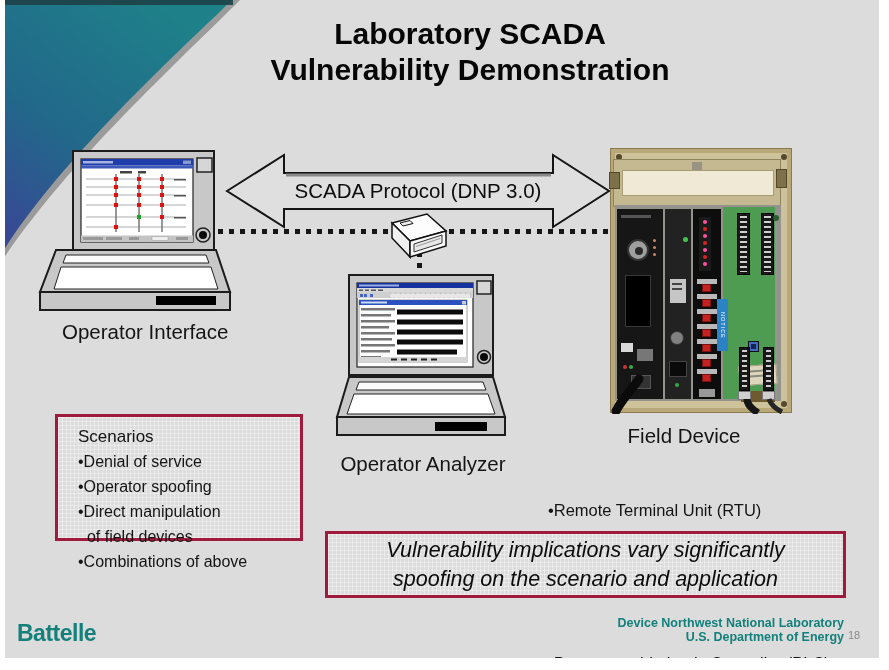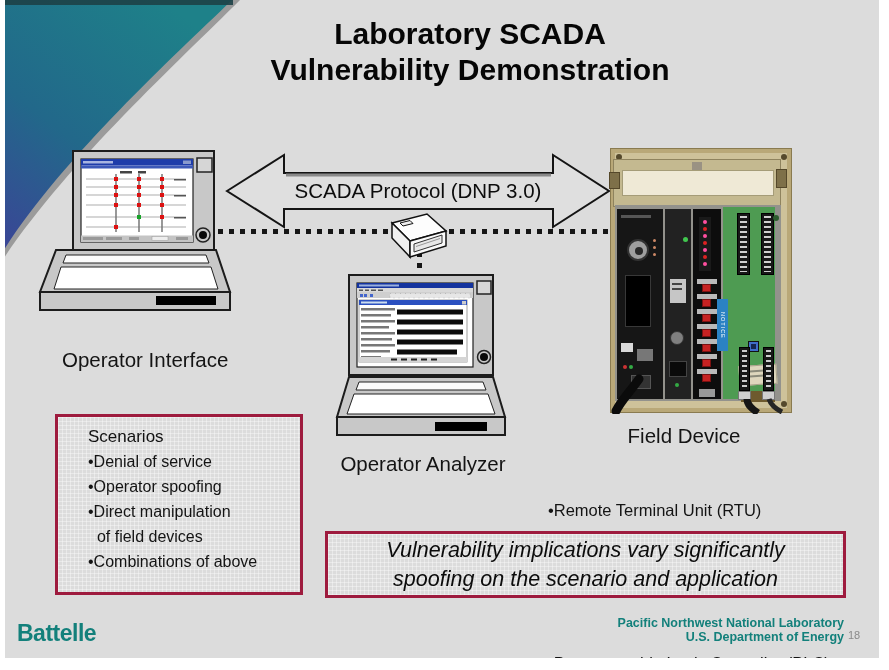--- a/index.html
+++ b/index.html
@@ -23,21 +23,21 @@
 
   .gridbox{
     background-color:#dcdcdc;
     background-image:
       linear-gradient(rgba(255,255,255,.38) 1px, transparent 1px),
       linear-gradient(90deg, rgba(255,255,255,.38) 1px, transparent 1px);
     background-size:4px 4px;
     border:3px solid #9e1b3e;
     box-sizing:border-box;
   }
-  .scenarios{left:55px;top:414px;width:248px;height:181px;padding:8px 4px 0 30px;}
+  .scenarios{left:55px;top:414px;width:248px;height:127px;padding:8px 4px 0 20px;}
   .scenarios .s-title{font-size:17px;line-height:24px;color:#111;}
   .scenarios .s-item{font-size:16px;line-height:25px;color:#141414;white-space:pre;}
 
   .callout{left:325px;top:531px;width:521px;height:67px;text-align:center;
     font-style:italic;font-size:21.5px;line-height:29px;color:#0c0c0c;padding-top:2px;}
 
   .dotline-h{left:218px;top:229px;width:390px;height:5px;
     background:repeating-linear-gradient(90deg,#161616 0 5px,rgba(0,0,0,0) 5px 11px);}
   .dotline-v{left:417px;top:252px;width:5px;height:36px;
     background:repeating-linear-gradient(180deg,#161616 0 5px,rgba(0,0,0,0) 5px 11px);}
@@ -171,21 +171,21 @@
     <rect x="118" y="90.5" width="16" height="4" fill="#eee" stroke="#999" stroke-width="0.5"></rect>
     <rect x="163" y="12" width="15" height="14" fill="#d6d6d6" stroke="#222" stroke-width="1.5"></rect>
     <circle cx="169" cy="89" r="7" fill="#c8c8c8" stroke="#222" stroke-width="1.5"></circle>
     <circle cx="169" cy="89" r="4" fill="#0a0a0a"></circle>
     <polygon points="22,104 182,104 196,146 6,146" fill="#c8c8c8" stroke="#1c1c1c" stroke-width="2"></polygon>
     <polygon points="32,109 172,109 175,117 29,117" fill="#fbfbfb" stroke="#222" stroke-width="1"></polygon>
     <polygon points="27,121 177,121 184,143 20,143" fill="#ffffff" stroke="#222" stroke-width="1"></polygon>
     <rect x="6" y="146" width="190" height="18" fill="#c8c8c8" stroke="#1c1c1c" stroke-width="2"></rect>
     <rect x="122" y="150" width="60" height="9" fill="#000"></rect>
   </svg>
-  <div class="abs dev-label" style="left:62px;top:348px;">Operator Interface</div>
+  <div class="abs dev-label" style="left:62px;top:320px;">Operator Interface</div>
 
   <svg class="abs" style="left:380px;top:205px;" width="72" height="58" viewBox="0 0 72 58">
     <polygon points="12,18 47,9 66,26 30,36" fill="#fdfdfd" stroke="#111" stroke-width="1.5"></polygon>
     <polygon points="20,18 30,15.5 33,18.5 23,21" fill="#eeeeee" stroke="#111" stroke-width="1"></polygon>
     <polygon points="12,18 30,36 30,52 12,33" fill="#f0f0f0" stroke="#111" stroke-width="1.5"></polygon>
     <polygon points="30,36 66,26 66,41 30,52" fill="#fafafa" stroke="#111" stroke-width="1.5"></polygon>
     <polygon points="34,39 62,30 62,38 34,47" fill="#e8e8e8" stroke="#333" stroke-width="1"></polygon>
     <line x1="36" y1="41.5" x2="60" y2="33.5" stroke="#999" stroke-width="1"></line>
   </svg>
 
@@ -364,19 +364,19 @@
     <div class="s-item">•Combinations of above</div>
   </div>
 
   <div class="abs gridbox callout">
     <div>Vulnerability implications vary significantly</div>
     <div>spoofing on the scenario and application</div>
   </div>
 
   <div class="abs battelle">Battelle</div>
   <div class="abs pnnl">
-    <div>Pacific Northwest National Laboratory</div>
+    <div>Device Northwest National Laboratory</div>
     <div>U.S. Department of Energy</div>
   </div>
   <div class="abs pagenum">18</div>
 
 </div>
 </div>
 
 </body></html>

